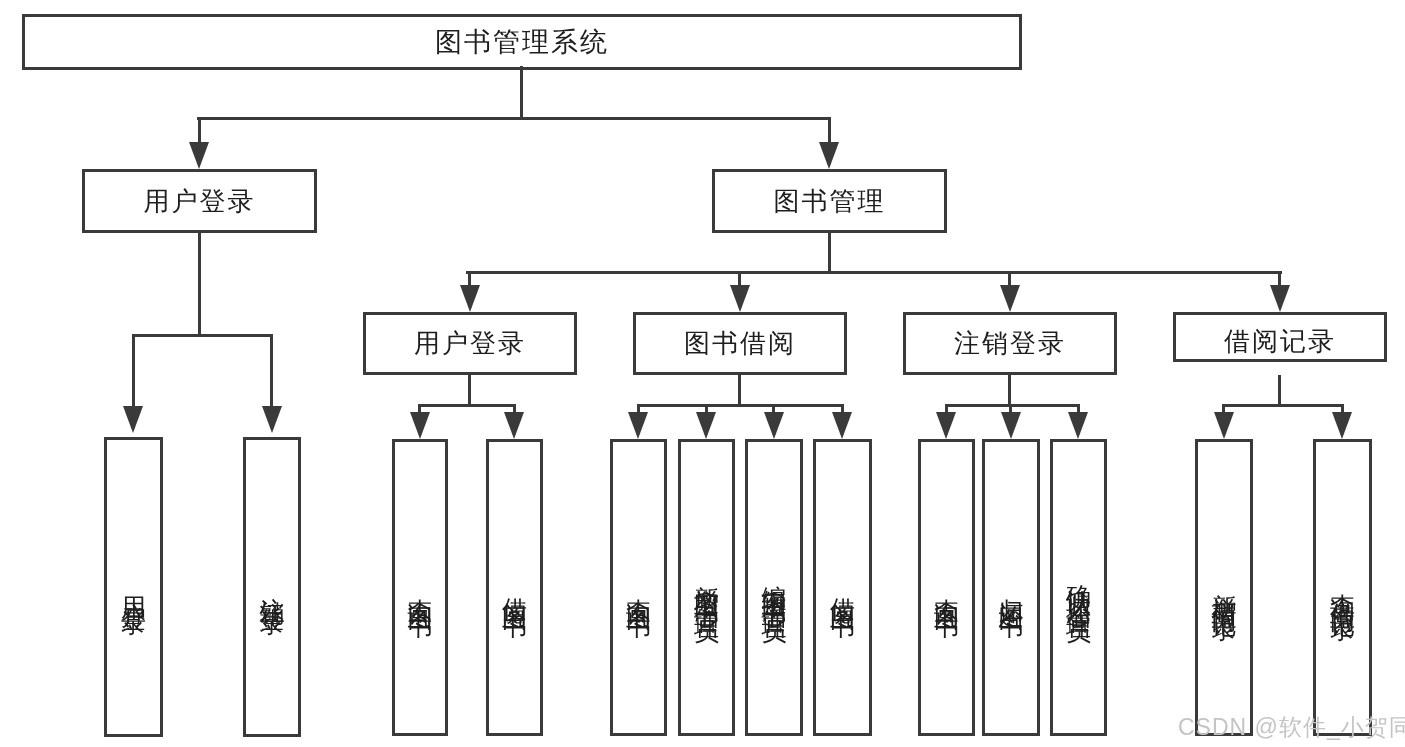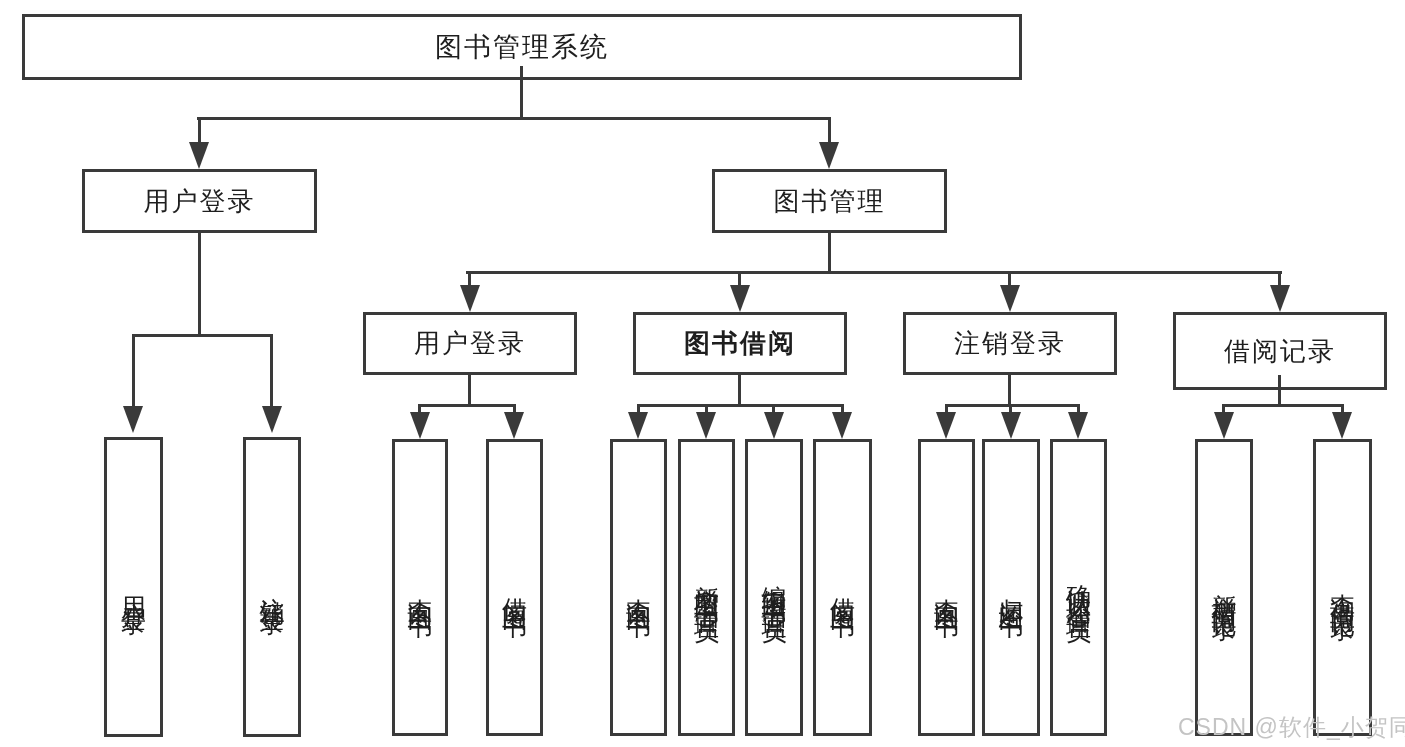--- a/index.html
+++ b/index.html
@@ -50,21 +50,21 @@
     color:var(--wm);
     z-index:10;
     white-space:nowrap;
   }
 </style>
 </head>
 <body>
 
 <div id="canvas">
 
-  <div class="box" style="left:22px;top:14px;width:1000px;height:66px;">
+  <div class="box" style="left:22px;top:14px;width:1000px;height:56px;">
     <span class="root-label">图书管理系统</span>
   </div>
 
   <div class="line" style="left:520px;top:66px;width:3px;height:53px;"></div>
   <div class="line" style="left:197px;top:117px;width:633px;height:3px;"></div>
   <div class="line" style="left:198px;top:117px;width:3px;height:28px;"></div>
   <div class="arrow" style="left:189px;top:142px;"></div>
   <div class="line" style="left:828px;top:117px;width:3px;height:28px;"></div>
   <div class="arrow" style="left:819px;top:142px;"></div>
 
@@ -89,27 +89,27 @@
   <div class="line" style="left:738px;top:271px;width:3px;height:17px;"></div>
   <div class="arrow" style="left:730px;top:285px;"></div>
   <div class="line" style="left:1008px;top:271px;width:3px;height:17px;"></div>
   <div class="arrow" style="left:1000px;top:285px;"></div>
   <div class="line" style="left:1278px;top:271px;width:3px;height:17px;"></div>
   <div class="arrow" style="left:1270px;top:285px;"></div>
 
   <div class="box" style="left:363px;top:312px;width:214px;height:63px;">
     <span class="h-label">用户登录</span>
   </div>
-  <div class="box" style="left:633px;top:312px;width:214px;height:63px;font-weight:bold;">
+  <div class="box" style="left:633px;top:312px;width:214px;height:63px;">
     <span class="h-label">图书借阅</span>
   </div>
   <div class="box" style="left:903px;top:312px;width:214px;height:63px;">
     <span class="h-label">注销登录</span>
   </div>
-  <div class="box" style="left:1173px;top:312px;width:214px;height:78px;">
+  <div class="box" style="left:1173px;top:312px;width:214px;height:50px;align-items:flex-end;">
     <span class="h-label">借阅记录</span>
   </div>
 
   <div class="line" style="left:468px;top:375px;width:3px;height:31px;"></div>
   <div class="line" style="left:418px;top:404px;width:98px;height:3px;"></div>
   <div class="line" style="left:418px;top:404px;width:3px;height:10px;"></div>
   <div class="arrow" style="left:410px;top:412px;"></div>
   <div class="line" style="left:513px;top:404px;width:3px;height:10px;"></div>
   <div class="arrow" style="left:504px;top:412px;"></div>
 

